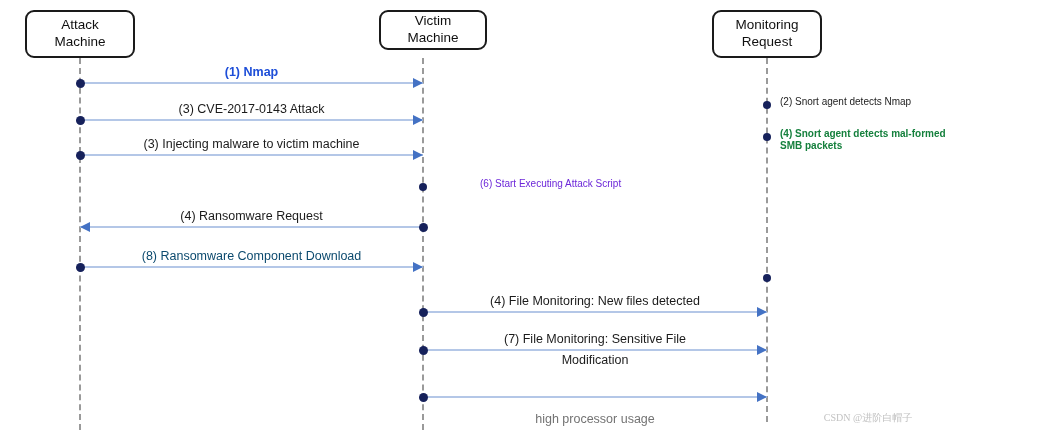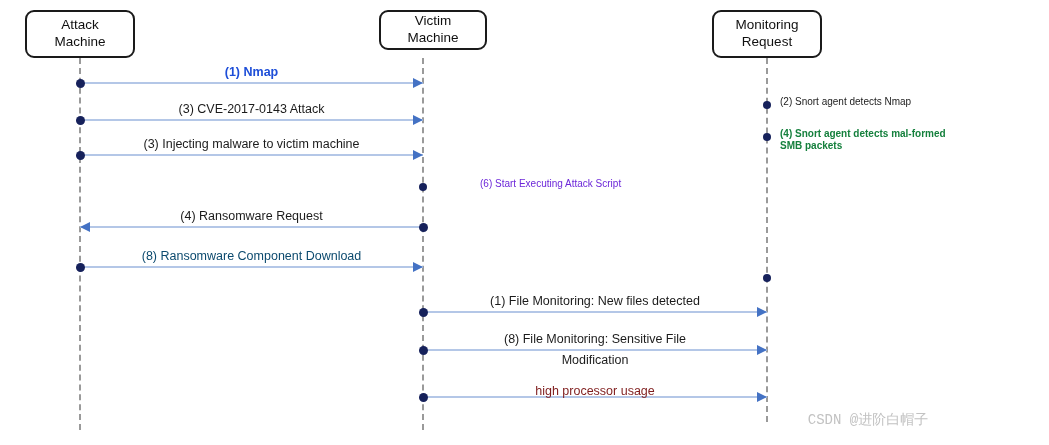--- a/index.html
+++ b/index.html
@@ -97,24 +97,24 @@
     font-size: 10px;
     color: #1b1b1b;
     line-height: 1.24;
     white-space: pre-line;
     text-align: left;
   }
 
   
   .watermark {
     position: absolute;
-    font-size: 14px;
+    font-size: 10px;
     color: #c2c2c2;
     white-space: nowrap;
-    font-family: Liberation Mono, monospace;
+    font-family: Liberation Serif, serif;
   }
 </style>
 </head>
 <body>
 
 <div id="diagram-root">
     <div class="lifeline" style="left: 79px; top: 58px; height: 372px; border-left-color: rgb(154, 154, 154);"></div>
     <div class="lifeline" style="left: 422px; top: 58px; height: 372px; border-left-color: rgb(154, 154, 154);"></div>
     <div class="lifeline" style="left: 766px; top: 58px; height: 364px; border-left-color: rgb(154, 154, 154);"></div>
     <div class="participant-box" style="left: 25px; top: 10px; width: 110px; height: 48px; border-color: rgb(26, 26, 26);">
@@ -145,30 +145,30 @@
     <div class="msg-dot" style="left: 418.5px; top: 222.5px; background: rgb(22, 33, 91);"></div>
     <div class="msg-arrow left" style="top: 221.5px; left: 80px; border-right-color: rgb(68, 114, 196);"></div>
     <div class="msg-label centered" style="left: 80px; width: 343px; top: 209px; color: rgb(27, 27, 27);">(4) Ransomware Request</div>
     <div class="msg-line" style="left: 80px; top: 266px; width: 343px; border-top-color: rgb(180, 199, 231);"></div>
     <div class="msg-dot" style="left: 75.5px; top: 262.5px; background: rgb(22, 33, 91);"></div>
     <div class="msg-arrow right" style="top: 261.5px; left: 413px; border-left-color: rgb(68, 114, 196);"></div>
     <div class="msg-label centered" style="left: 80px; width: 343px; top: 249px; color: #0c4a6e;">(8) Ransomware Component Download</div>
     <div class="msg-line" style="left: 423px; top: 311px; width: 344px; border-top-color: rgb(180, 199, 231);"></div>
     <div class="msg-dot" style="left: 418.5px; top: 307.5px; background: rgb(22, 33, 91);"></div>
     <div class="msg-arrow right" style="top: 306.5px; left: 757px; border-left-color: rgb(68, 114, 196);"></div>
-    <div class="msg-label centered" style="left: 423px; width: 344px; top: 294px; color: rgb(27, 27, 27);">(1) File Monitoring: New files detected</div>
+    <div class="msg-label centered" style="left: 423px; width: 344px; top: 294px; color: rgb(27, 27, 27);">(4) File Monitoring: New files detected</div>
     <div class="msg-line" style="left: 423px; top: 349px; width: 344px; border-top-color: rgb(180, 199, 231);"></div>
     <div class="msg-dot" style="left: 418.5px; top: 345.5px; background: rgb(22, 33, 91);"></div>
     <div class="msg-arrow right" style="top: 344.5px; left: 757px; border-left-color: rgb(68, 114, 196);"></div>
-    <div class="msg-label centered" style="left: 423px; width: 344px; top: 332px; color: rgb(27, 27, 27);">(8) File Monitoring: Sensitive File</div>
+    <div class="msg-label centered" style="left: 423px; width: 344px; top: 332px; color: rgb(27, 27, 27);">(7) File Monitoring: Sensitive File</div>
     <div class="msg-label centered" style="left: 423px; width: 344px; top: 353px; color: rgb(27, 27, 27);">Modification</div>
     <div class="msg-line" style="left: 423px; top: 396px; width: 344px; border-top-color: rgb(180, 199, 231);"></div>
     <div class="msg-dot" style="left: 418.5px; top: 392.5px; background: rgb(22, 33, 91);"></div>
     <div class="msg-arrow right" style="top: 391.5px; left: 757px; border-left-color: rgb(68, 114, 196);"></div>
-    <div class="msg-label centered" style="left: 423px; width: 344px; top: 384px; color: #7f1d1d;">high processor usage</div>
+    <div class="msg-label centered" style="left: 423px; width: 344px; top: 412px; color: #737373;">high processor usage</div>
     <div class="event-dot" style="left: 763px; top: 101px; background: rgb(22, 33, 91);"></div>
     <div class="event-label" style="left: 780px; top: 96px; color: rgb(27, 27, 27);">(2) Snort agent detects Nmap</div>
     <div class="event-dot" style="left: 763px; top: 133px; background: rgb(22, 33, 91);"></div>
     <div class="event-label" style="left: 780px; top: 128px; color: #15803d; font-weight: bold;">(4) Snort agent detects mal-formed
       SMB packets</div>
     <div class="event-dot" style="left: 419px; top: 183px; background: rgb(22, 33, 91);"></div>
     <div class="event-label" style="left: 436px; top: 178px; color: #6d28d9; margin-left: 44px;">(6) Start Executing Attack Script</div>
     <div class="event-dot" style="left: 763px; top: 274px; background: rgb(22, 33, 91);"></div>
     <div class="watermark" style="left: 868px; top: 411px; color: rgb(194, 194, 194); transform: translateX(-50%);">CSDN @进阶白帽子</div>
   </div>

